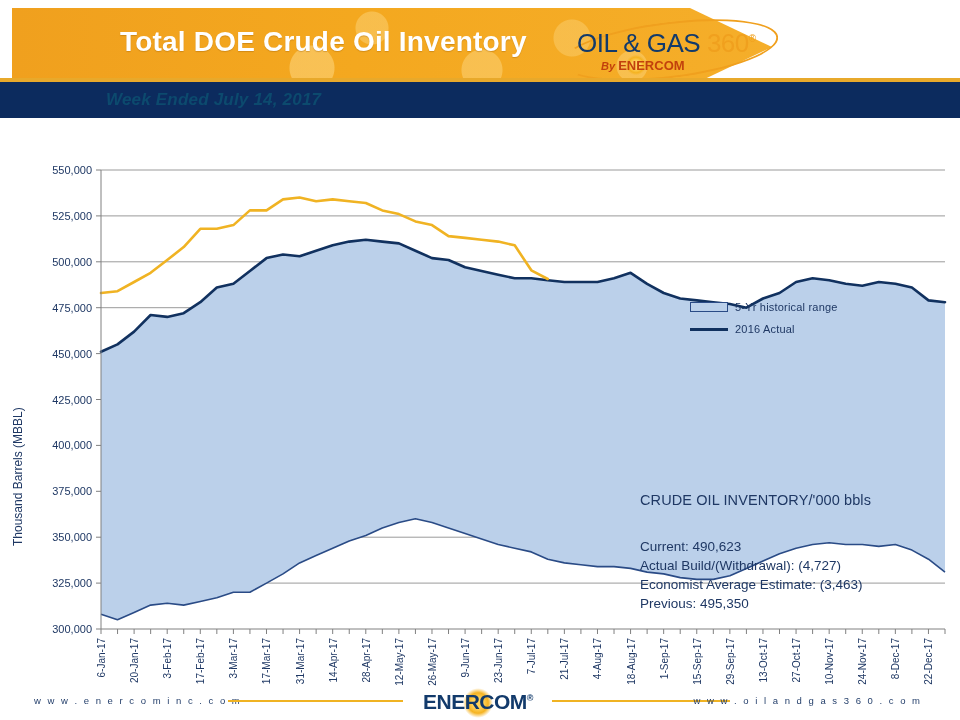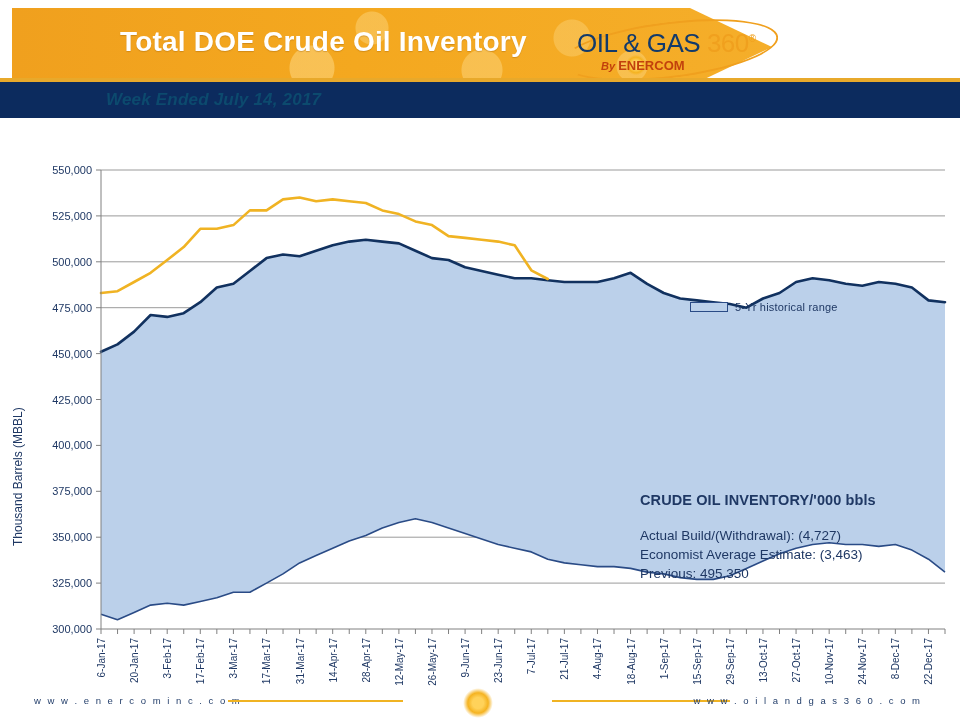--- a/index.html
+++ b/index.html
@@ -98,21 +98,21 @@
   .legend-swatch-line {
     width: 38px; height: 0; border-top: 3px solid #11315F; margin-right:7px;
   }
   .legend-swatch-line2 {
     width: 38px; height: 0; border-top: 3px solid #F0B323; margin-right:7px;
   }
   .legend-label { white-space: nowrap; letter-spacing:.2px;text-align:right; }
 
   
   .annot { position:absolute; left:640px; top:366px; width:290px; color:#1F3864; }
-  .annot-title { font-size:14.5px; font-weight:bold; letter-spacing:.1px; margin-bottom:18px; white-space:nowrap; }
+  .annot-title { font-size:14.5px; font-weight:normal; letter-spacing:.1px; margin-bottom:29px; white-space:nowrap; }
   .annot-line { font-size:13.5px; line-height:19px; white-space:nowrap; }
 
   
   .footer { position:absolute; left:0; top:686px; width:960px; height:34px; background:#ffffff; }
   .footer-url {
     position:absolute; top:9px; font-size:9.5px; color:#243F6B; letter-spacing:2px; white-space:nowrap;
   }
   .footer-url.left { left: 34px; }
   .footer-url.right { right: 38px; }
   .footer-rule-l { position:absolute; left:228px; top:14px; width:175px; height:2px; background:#F0B323; }
@@ -279,31 +279,37 @@
           <line x1="945" y1="503" x2="945" y2="508" stroke="#808080" stroke-width="1"></line>
         </g>
       <text id="axis-title" class="axis-title" transform="translate(22,420) rotate(-90)">Thousand Barrels (MBBL)</text>
     </svg>
 
     <div class="legend-box">
       <div class="legend-row">
         <span class="legend-swatch-range"></span>
         <span class="legend-label">5-Yr historical range</span>
       </div>
+      <div class="legend-row">
+        <span class="legend-swatch-line"></span>
+        <span class="legend-label">2016 Actual</span>
+      </div>
     </div>
 
     <div class="annot">
       <div class="annot-title">CRUDE OIL INVENTORY/'000 bbls</div>
+      <div class="annot-line">Current:  490,623</div>
       <div class="annot-line">Actual Build/(Withdrawal):  (4,727)</div>
       <div class="annot-line">Economist Average Estimate: (3,463)</div>
       <div class="annot-line">Previous: 495,350</div>
     </div>
   </div>
 
   <div class="footer">
     <div class="footer-url left">w w w . e n e r c o m i n c . c o m</div>
     <div class="footer-rule-l"></div>
     <div class="footer-burst"></div>
+    <div class="footer-logo"><span>ENERCOM</span><span class="footer-tm">®</span></div>
     <div class="footer-rule-r"></div>
     <div class="footer-url right">w w w . o i l a n d g a s 3 6 0 . c o m</div>
   </div>
 
 </div>
 
 </body></html>

